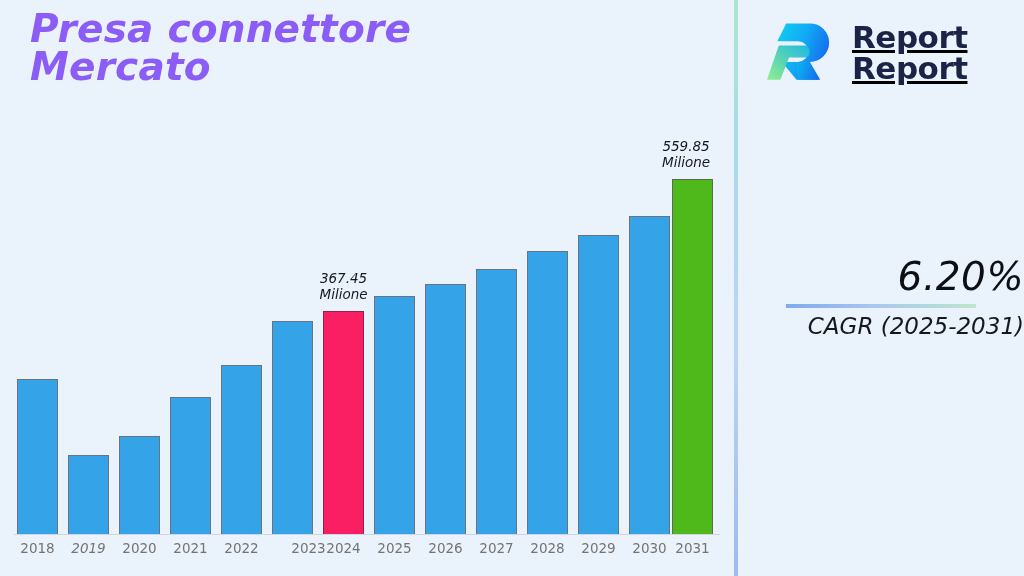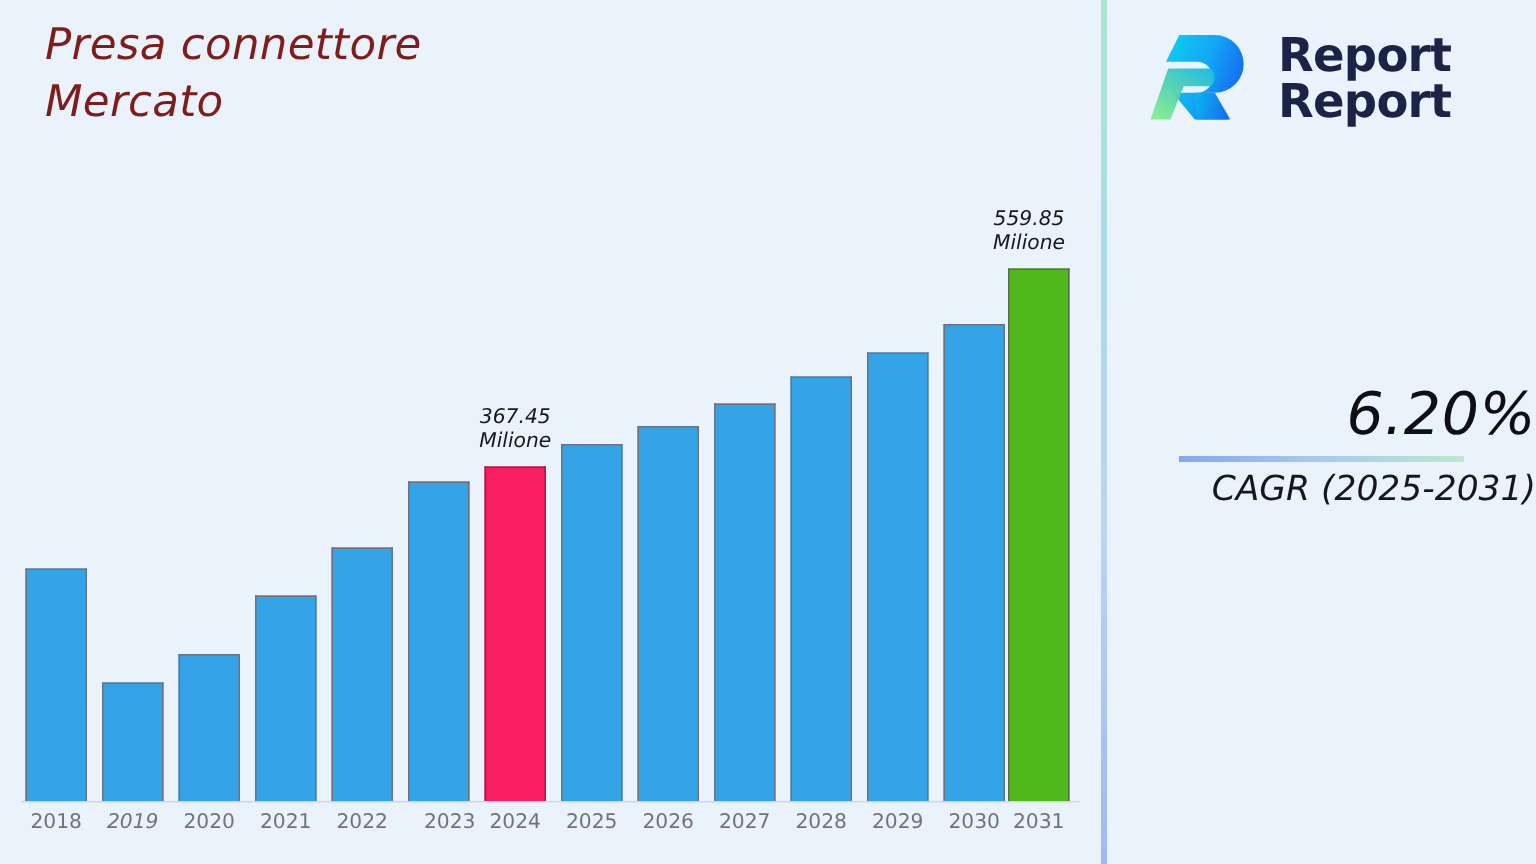--- a/index.html
+++ b/index.html
@@ -11,22 +11,22 @@
     overflow:hidden;
     position:relative;
   }
   #page{position:relative;width:1024px;height:576px;background:#eaf2fc;}
 
   
   #left-panel{position:absolute;left:0;top:0;width:735px;height:576px;}
 
   #chart-title{
     position:absolute;left:30px;top:10px;width:500px;
-    font-style:italic;font-weight:400;
-    font-size:29px;line-height:38px;color:#7f1d1d;
+    font-style:italic;font-weight:700;
+    font-size:39px;line-height:38px;color:#8b5cf6;
     letter-spacing:.2px;
   }
   #chart-title .ln{display:block;}
 
   #plot{
     position:absolute;left:0px;top:120px;width:735px;height:415px;
   }
   #axis-line{
     position:absolute;left:14px;bottom:0px;width:706px;height:1px;
     background:#cfd6e2;
@@ -67,21 +67,21 @@
   #divider{
     position:absolute;left:734px;top:0;width:4px;height:576px;
     background:linear-gradient(to bottom,#a9e7cf 0%,#a9dbe8 28%,#bcd3f4 62%,#9db9f3 100%);
   }
 
   
   #right-panel{position:absolute;left:738px;top:0;width:286px;height:576px;}
 
   #logo{
     position:absolute;left:26px;top:16px;
-    display:flex;align-items:center;gap:14px;
+    display:flex;align-items:center;gap:14px;text-decoration:underline;
   }
   #logo-mark{width:74px;height:74px;flex:0 0 74px;}
   #logo-text{
     font-family:"DejaVu Sans","Liberation Sans",sans-serif;
     font-weight:bold;font-size:31px;line-height:31px;
     color:#1b2347;letter-spacing:-0.5px;
   }
   #logo-text .ln{display:block;}
 
   #cagr-block{
@@ -169,21 +169,21 @@
           </div>
         </div>
     </div>
 
     <div id="x-axis">
         <div class="x-tick" style="left: 11px; width: 53px;">2018</div>
         <div class="x-tick" style="left: 62px; width: 53px; font-style: italic;">2019</div>
         <div class="x-tick" style="left: 113px; width: 53px;">2020</div>
         <div class="x-tick" style="left: 164px; width: 53px;">2021</div>
         <div class="x-tick" style="left: 215px; width: 53px;">2022</div>
-        <div class="x-tick" style="left: 264px; width: 53px; text-align: right;">2023</div>
+        <div class="x-tick" style="left: 282px; width: 53px;">2023</div>
         <div class="x-tick" style="left: 317px; width: 53px;">2024</div>
         <div class="x-tick" style="left: 368px; width: 53px;">2025</div>
         <div class="x-tick" style="left: 419px; width: 53px;">2026</div>
         <div class="x-tick" style="left: 470px; width: 53px;">2027</div>
         <div class="x-tick" style="left: 521px; width: 53px;">2028</div>
         <div class="x-tick" style="left: 572px; width: 53px;">2029</div>
         <div class="x-tick" style="left: 623px; width: 53px;">2030</div>
         <div class="x-tick" style="left: 666px; width: 53px;">2031</div>
       </div>
   </div>

